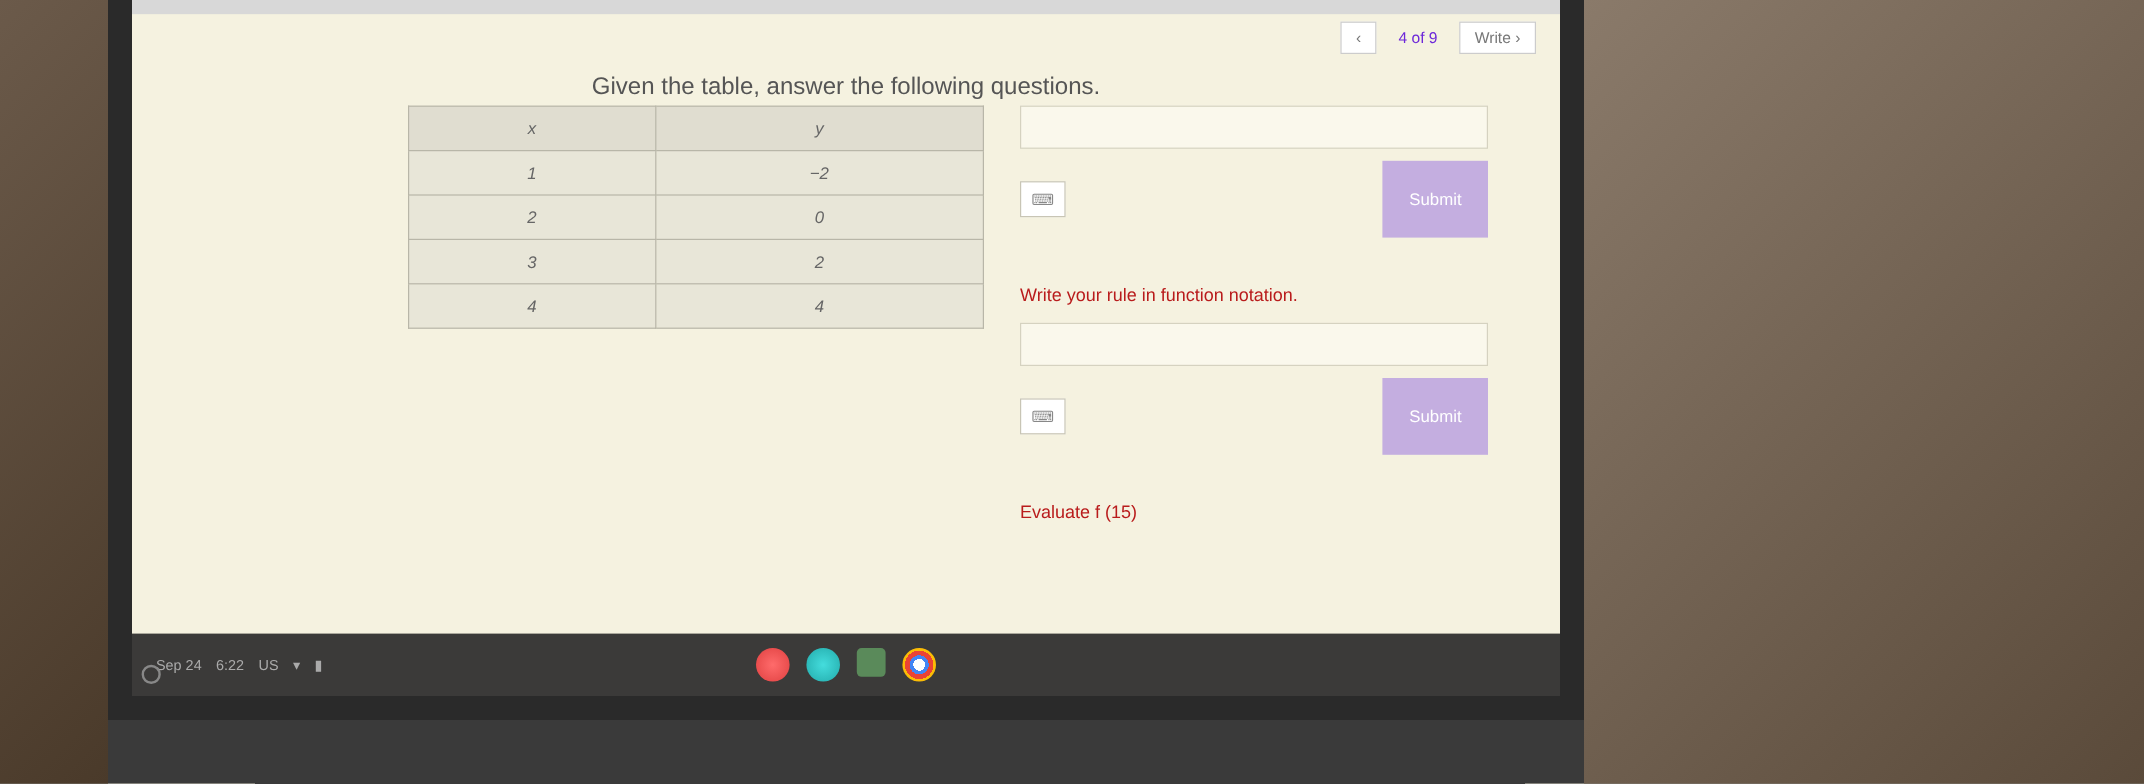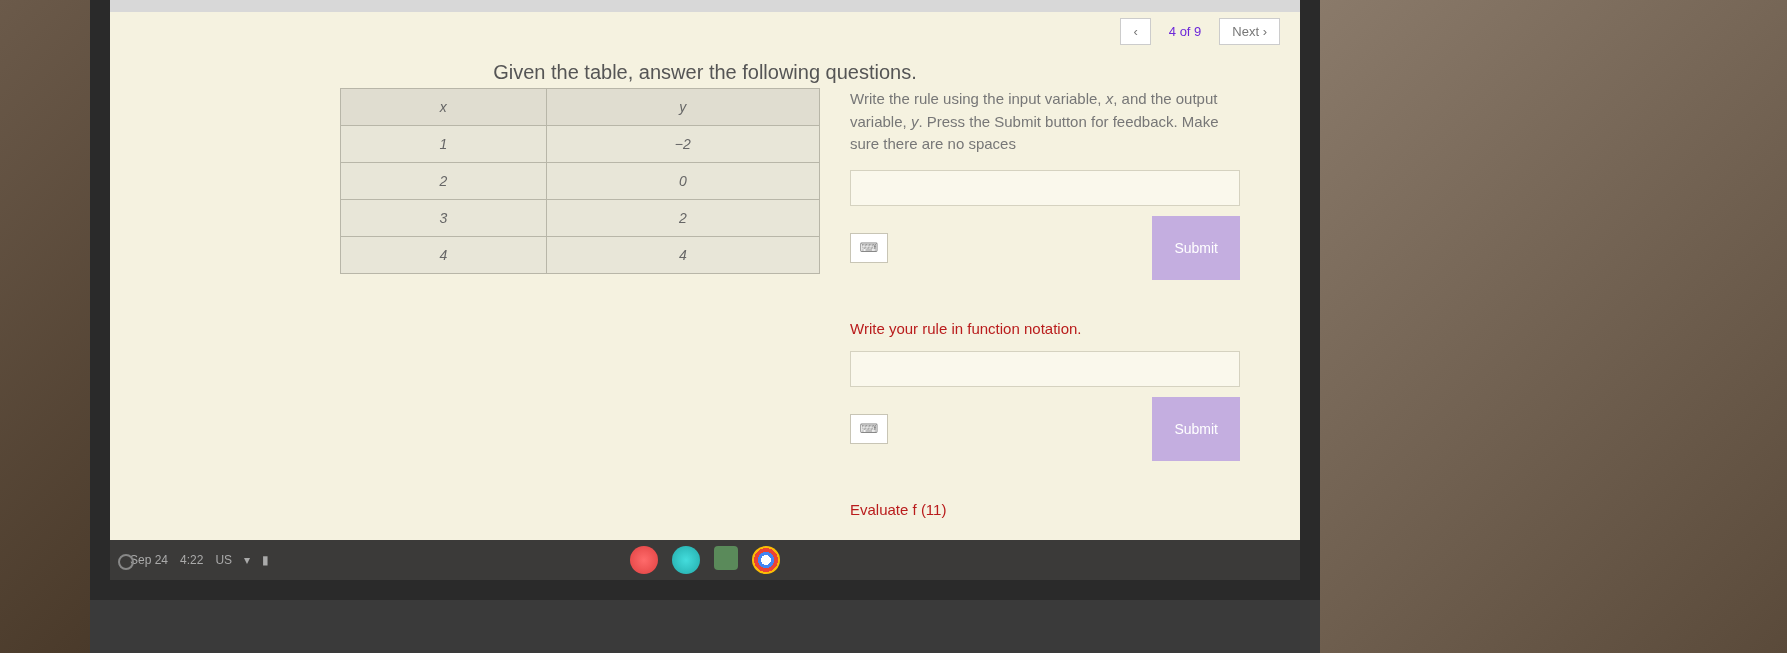--- a/index.html
+++ b/index.html
@@ -130,21 +130,21 @@
     .q2-label, .q3-label {
       font-size: 15px;
       color: #b91c1c;
       margin-bottom: 14px;
     }
     .taskbar {
       position: absolute;
       bottom: 0;
       left: 0;
       right: 0;
-      height: 40px;
+      height: 52px;
       background: rgba(42,42,42,0.92);
       display: flex;
       align-items: center;
       justify-content: space-between;
       padding: 0 20px;
     }
     .taskbar-center {
       display: flex;
       gap: 14px;
       position: absolute;
@@ -195,21 +195,21 @@
 
 <div class="bg-left"></div>
 <div class="bg-right"></div>
 
 <div class="screen">
   <div class="top-bar"></div>
 
   <div class="nav-bar">
     <button class="nav-btn">‹</button>
     <span class="nav-label">4 of 9</span>
-    <button class="nav-btn">Next  ›</button>
+    <button class="nav-btn">Write  ›</button>
   </div>
 
   <div class="content">
     <h2 class="title">Given the table, answer the following questions.</h2>
 
     <div class="main-row">
       <div class="left-col">
         <table>
           <tbody>
               <tr>
@@ -230,50 +230,47 @@
           </tr>
           <tr>
             <td>4</td>
             <td>4</td>
           </tr>
         </tbody>
           </table>
       </div>
 
       <div class="right-col">
-        <p class="instruction">
-          <span>Write the rule using the input variable, </span><span class="var">x</span><span>, and the output variable, </span><span class="var">y</span><span>.  Press the Submit button for feedback.  Make sure there are no spaces</span>
-        </p>
         <div class="answer-box"></div>
         <div class="submit-row">
           <button class="kb-btn">⌨</button>
           <button class="submit-btn">Submit</button>
         </div>
 
         <p class="q2-label">Write your rule in function notation.</p>
         <div class="answer-box"></div>
         <div class="submit-row">
           <button class="kb-btn">⌨</button>
           <button class="submit-btn">Submit</button>
         </div>
 
-        <p class="q3-label">Evaluate  f (11)</p>
+        <p class="q3-label">Evaluate  f (15)</p>
       </div>
     </div>
   </div>
 
   <div class="taskbar">
     <div class="circle-left"></div>
     <div class="taskbar-center">
       <div class="taskbar-icon icon-red"></div>
       <div class="taskbar-icon icon-teal"></div>
       <div class="taskbar-icon icon-green"></div>
       <div class="taskbar-icon icon-chrome"></div>
     </div>
     <div class="taskbar-right">
       <span>Sep 24</span>
-      <span>4:22</span>
+      <span>6:22</span>
       <span>US</span>
       <span>▾</span>
       <span>▮</span>
     </div>
   </div>
 </div>
 
 </body></html>

